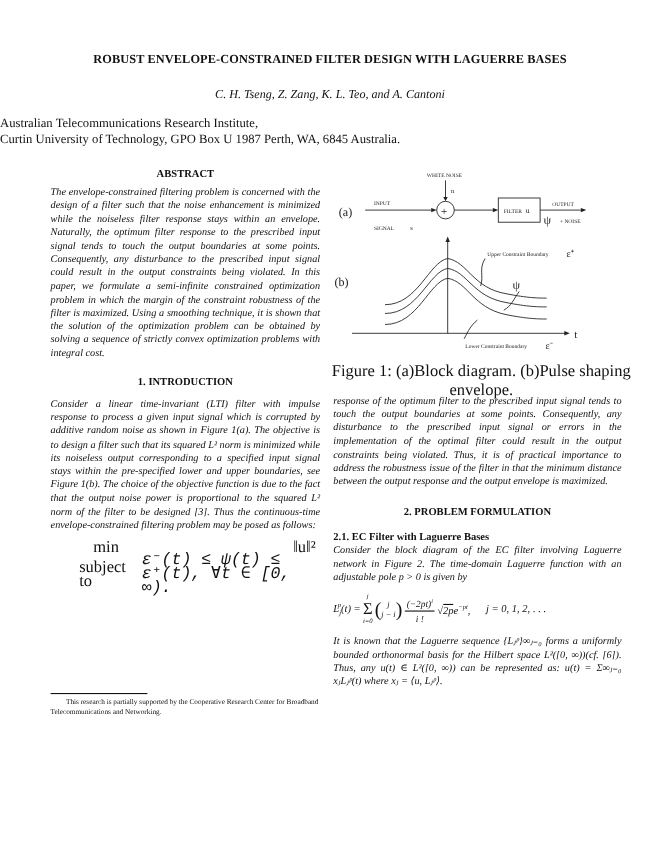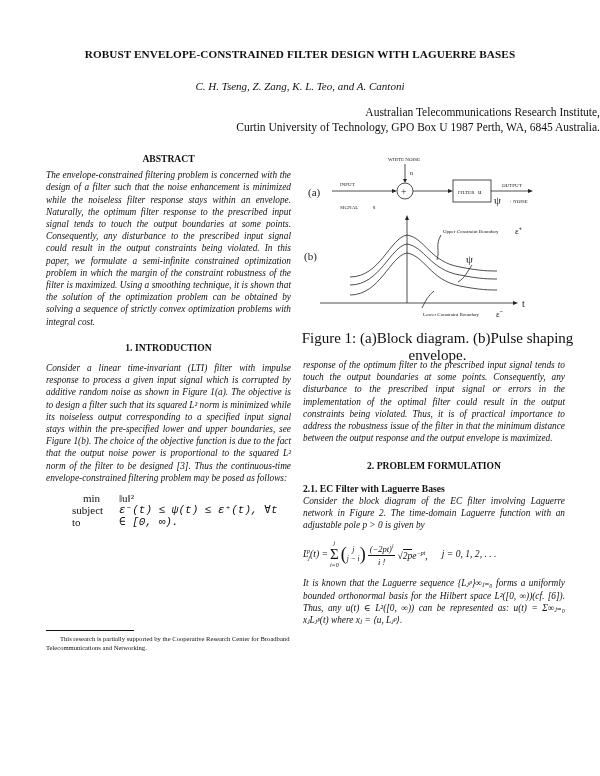--- a/index.html
+++ b/index.html
@@ -1,27 +1,27 @@
 <!DOCTYPE html>
 <html><head>
 <meta charset="utf-8">
 <style>
   html, body { margin:0; padding:0; background:#ffffff; }
   body { width:600px; height:776px; position:relative; overflow:hidden;
          font-family:"Liberation Serif", "DejaVu Serif", serif; color:#111; }
   .abs { position:absolute; }
   .title { top:48px; left:0; width:600px; text-align:center; font-weight:bold; font-size:11.2px; letter-spacing:0.1px; }
   .authors { top:80px; left:0; width:600px; text-align:center; font-style:italic; font-size:11px; }
-  .affil { top:105px; left:0; width:600px; text-align:right; font-size:11.5px; line-height:15px; }
+  .affil { top:105px; left:0; width:600px; text-align:left; font-size:11.5px; line-height:15px; }
   .col { font-size:9.3px; line-height:12.2px; text-align:justify; }
   .col p { margin:0;font-style:italic; }
   .secthead { font-weight:bold; font-size:9.6px; text-align:center; }
   .subhead { font-weight:bold; font-size:9.6px; }
   .indent { text-indent:14px; }
-  .eq { font-size:11px; }
+  .eq { font-size:15px; }
   .eq td { padding:0 4px; vertical-align:middle; }
   .footnote { font-size:6.6px; line-height:9px; }
   .fnrule { width:88px; height:1.2px; background:#111; }
   .caption { font-size:15px; text-align:center; }
   .math { font-style:italic; }
   svg text { font-family:"Liberation Serif", serif; }
 </style>
 </head>
 <body>
 
@@ -36,21 +36,21 @@
   <div class="secthead">ABSTRACT</div>
   <p style="margin-top:4px;">The envelope-constrained filtering problem is concerned with the design of a filter such that the noise enhancement is minimized while the noiseless filter response stays within an envelope. Naturally, the optimum filter response to the prescribed input signal tends to touch the output boundaries at some points. Consequently, any disturbance to the prescribed input signal could result in the output constraints being violated. In this paper, we formulate a semi-infinite constrained optimization problem in which the margin of the constraint robustness of the filter is maximized. Using a smoothing technique, it is shown that the solution of the optimization problem can be obtained by solving a sequence of strictly convex optimization problems with integral cost.</p>
 
   <div class="secthead" style="margin-top:14px;">1. INTRODUCTION</div>
   <p style="margin-top:8px;">Consider a linear time-invariant (LTI) filter with impulse response to process a given input signal which is corrupted by additive random noise as shown in Figure 1(a). The objective is to design a filter such that its squared L² norm is minimized while its noiseless output corresponding to a specified input signal stays within the pre-specified lower and upper boundaries, see Figure 1(b). The choice of the objective function is due to the fact that the output noise power is proportional to the squared L² norm of the filter to be designed [3]. Thus the continuous-time envelope-constrained filtering problem may be posed as follows:</p>
 
   <table class="eq" style="margin:8px 0 6px 22px; border-collapse:collapse;">
     <tbody>
         <tr>
       <td style="text-align:center;">min</td>
-      <td style="text-align:left;">‖u‖²</td>
+      <td style="text-align:right;">‖u‖²</td>
     </tr>
     <tr>
       <td style="text-align:left;">subject to</td>
       <td class="math" style="text-align:left;font-family:Liberation Mono, monospace;">ε⁻(t) ≤ ψ(t) ≤ ε⁺(t), ∀t ∈ [0, ∞).</td>
     </tr>
   </tbody>
     </table>
 
 </div>
 

